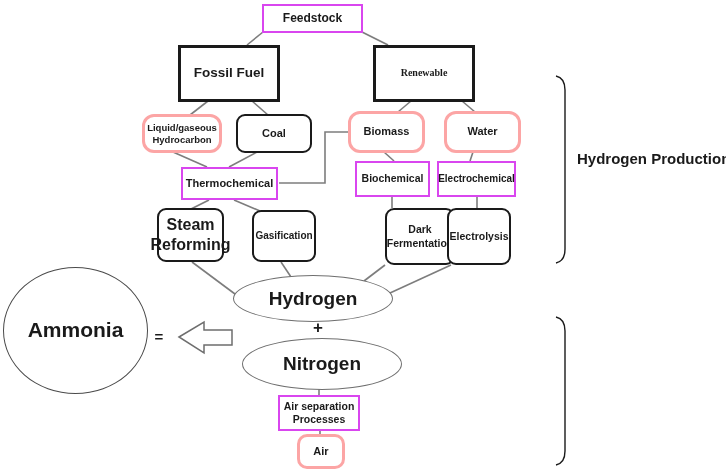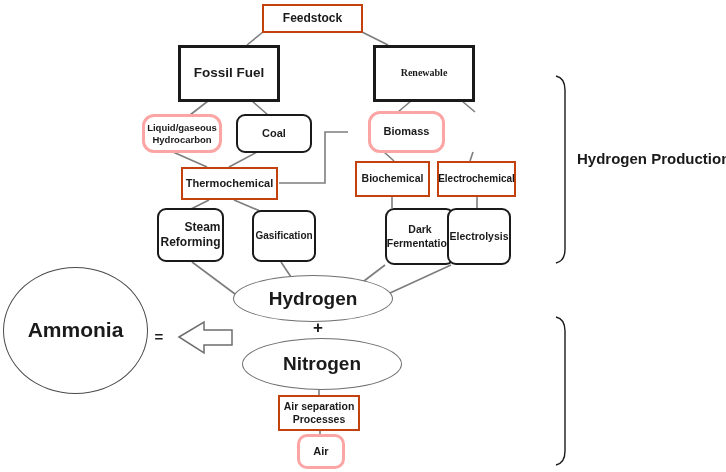--- a/index.html
+++ b/index.html
@@ -6,39 +6,39 @@
   .canvas{
     position:relative;width:726px;height:472px;background:#ffffff;
     font-family:"Liberation Sans", sans-serif;color:#1a1a1a;overflow:hidden;
   }
   .wires{position:absolute;left:0;top:0;width:726px;height:472px;}
   .node{
     position:absolute;display:flex;align-items:center;justify-content:center;
     text-align:center;background:#ffffff;box-sizing:border-box;
     font-weight:700;line-height:1.25;padding:1px 2px;
   }
-  .rect{border:2px solid #c2410c;}
+  .rect{border:2px solid #d946ef;}
   .rect-thick{border:3px solid #1a1a1a;}
   .round{border:2px solid #1a1a1a;border-radius:9px;}
   .round-thick{border:3px solid #fca5a5;border-radius:12px;}
   .ellipse{border:1.5px solid #6f6f6f;border-radius:50%;}
   .nowrap{white-space:nowrap;}
 
   
   .n-feedstock{left:262px;top:4px;width:101px;height:29px;font-size:12px;}
   .n-fossil{left:178px;top:45px;width:102px;height:57px;font-size:13.5px;}
   .n-renewable{left:373px;top:45px;width:102px;height:57px;font-size:10px;font-family:Liberation Serif, serif;}
   .n-hydrocarbon{left:142px;top:114px;width:80px;height:39px;font-size:9.5px;}
   .n-coal{left:236px;top:114px;width:76px;height:39px;font-size:11px;}
-  .n-biomass{left:348px;top:111px;width:77px;height:42px;font-size:11px;margin-left:20px;}
+  .n-biomass{left:348px;top:111px;width:77px;height:42px;font-size:11px;}
   .n-water{left:444px;top:111px;width:77px;height:42px;font-size:11px;}
   .n-thermo{left:181px;top:167px;width:97px;height:33px;font-size:11px;}
   .n-biochem{left:355px;top:161px;width:75px;height:36px;font-size:10.5px;}
   .n-electrochem{left:437px;top:161px;width:79px;height:36px;font-size:10px;}
-  .n-steam{left:157px;top:208px;width:67px;height:54px;font-size:12px;text-align:right;}
+  .n-steam{left:157px;top:208px;width:67px;height:54px;font-size:16px;}
   .n-gasif{left:252px;top:210px;width:64px;height:52px;font-size:10px;}
   .n-darkferm{left:357px;top:208px;width:70px;height:57px;font-size:10.5px;margin-left:28px;}
   .n-electrolysis{left:447px;top:208px;width:64px;height:57px;font-size:10.5px;}
   .n-hydrogen{left:233px;top:275px;width:160px;height:47px;font-size:19px;}
   .n-nitrogen{left:242px;top:338px;width:160px;height:52px;font-size:19px;}
   .n-airsep{left:278px;top:395px;width:82px;height:36px;font-size:10.5px;}
   .n-air{left:297px;top:434px;width:48px;height:35px;font-size:11px;border-radius:10px;}
   .n-ammonia{left:3px;top:267px;width:145px;height:127px;font-size:21px;border:1.5px solid #4a4a4a;border-radius:50%;}
 
   .op{position:absolute;font-weight:700;background:transparent;padding:0;border:none;}
@@ -83,20 +83,21 @@
     <path d="M 556 317 Q 565 319 565 331 L 565 451 Q 565 463 556 465" fill="none" stroke="#1a1a1a" stroke-width="1.4"></path>
   </svg>
 
   <div class="node rect n-feedstock nowrap">Feedstock</div>
   <div class="node rect-thick n-fossil nowrap">Fossil Fuel</div>
   <div class="node rect-thick n-renewable nowrap">Renewable</div>
 
   <div class="node round-thick n-hydrocarbon">Liquid/gaseous Hydrocarbon</div>
   <div class="node round n-coal nowrap">Coal</div>
   <div class="node round-thick n-biomass nowrap">Biomass</div>
+  <div class="node round-thick n-water nowrap">Water</div>
 
   <div class="node rect n-thermo nowrap">Thermochemical</div>
   <div class="node rect n-biochem nowrap">Biochemical</div>
   <div class="node rect n-electrochem nowrap">Electrochemical</div>
 
   <div class="node round n-steam">Steam Reforming</div>
   <div class="node round n-gasif nowrap">Gasification</div>
   <div class="node round n-darkferm">Dark Fermentation</div>
   <div class="node round n-electrolysis nowrap">Electrolysis</div>
 

